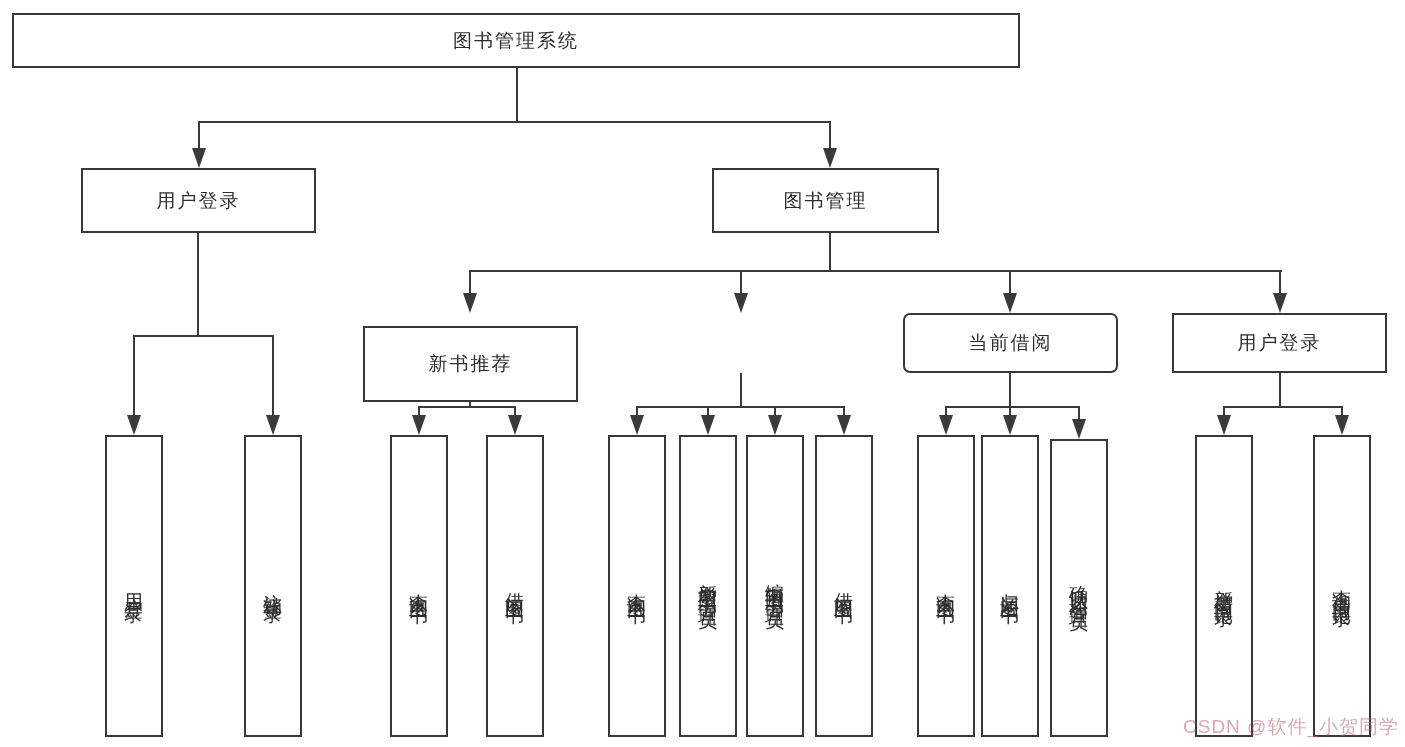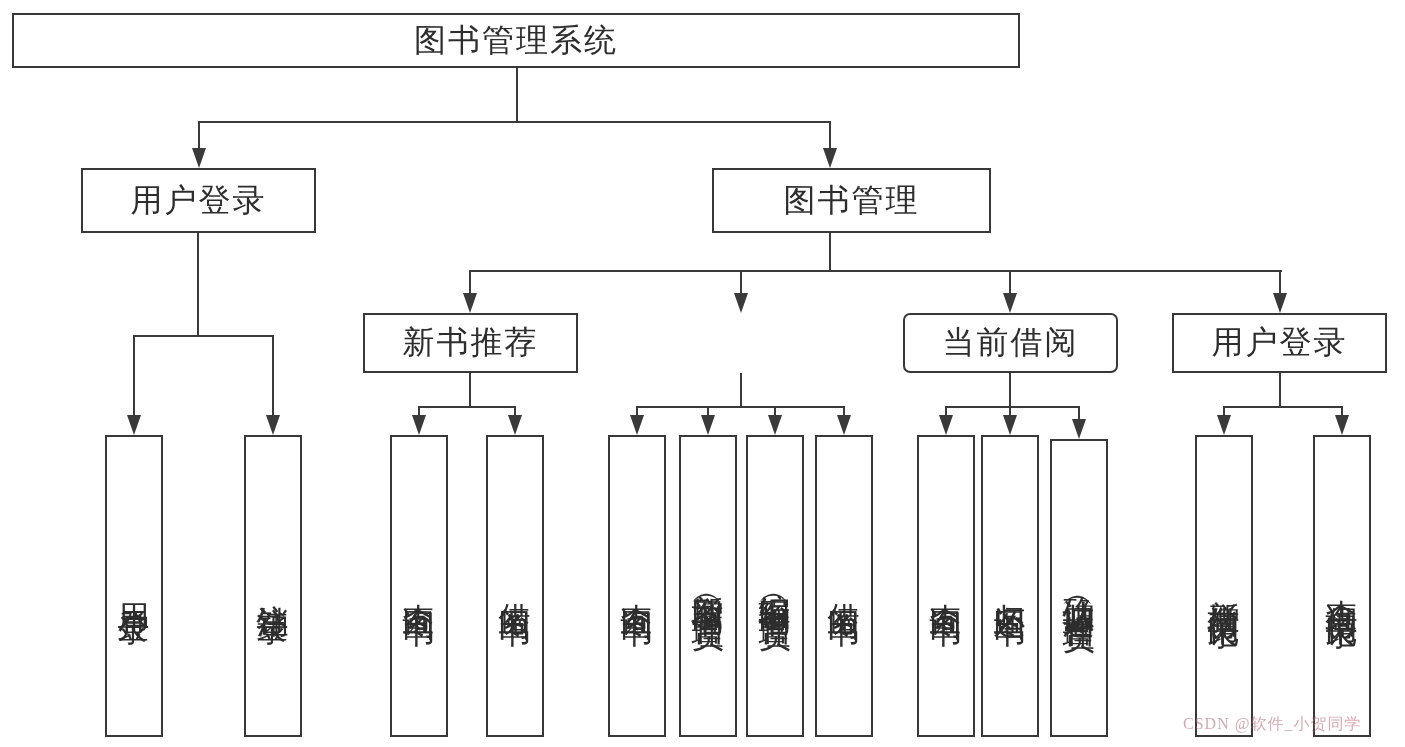--- a/index.html
+++ b/index.html
@@ -13,21 +13,21 @@
     overflow: hidden;
   }
   .node {
     position: absolute;
     box-sizing: border-box;
     border: 2px solid #383838;
     background: #ffffff;
     display: flex;
     align-items: center;
     justify-content: center;
-    font-size: 32px;
+    font-size: 19px;
     letter-spacing: 2px;
     color: #2d2d2d;
     text-align: center;
     z-index: 2;
   }
   .vnode {
     writing-mode: vertical-rl;
     text-orientation: mixed;
     letter-spacing: 4px;
     line-height: 1;
@@ -43,64 +43,63 @@
     height: 0;
     border-left: 7px solid transparent;
     border-right: 7px solid transparent;
     border-top: 20px solid #3a3a3a;
     z-index: 1;
   }
   .watermark {
     position: absolute;
     left: 1183px;
     top: 714px;
-    font-size: 16px;
+    font-size: 19px;
     letter-spacing: 1px;
     color: rgba(178, 99, 110, 0.55);
     white-space: nowrap;
     z-index: 5;
-    font-family: Liberation Serif, serif;
   }
 </style>
 </head>
 <body>
 
 <div class="canvas">
 
   <div class="node" style="left:12px; top:13px; width:1008px; height:55px;">图书管理系统</div>
 
   <div class="vl" style="left:516px; top:68px; width:2px; height:54px;"></div>
   <div class="hl" style="left:198px; top:121px; width:633px; height:2px;"></div>
   <div class="vl" style="left:198px; top:121px; width:2px; height:29px;"></div>
   <div class="ah" style="left:192px; top:148px;"></div>
   <div class="vl" style="left:829px; top:121px; width:2px; height:29px;"></div>
   <div class="ah" style="left:823px; top:148px;"></div>
 
   <div class="node" style="left:81px; top:168px; width:235px; height:65px;">用户登录</div>
-  <div class="node" style="left:712px; top:168px; width:279px; height:65px;">图书管理</div>
+  <div class="node" style="left:712px; top:168px; width:227px; height:65px;">图书管理</div>
 
   <div class="vl" style="left:197px; top:233px; width:2px; height:103px;"></div>
   <div class="hl" style="left:133px; top:335px; width:141px; height:2px;"></div>
   <div class="vl" style="left:133px; top:335px; width:2px; height:82px;"></div>
   <div class="ah" style="left:127px; top:415px;"></div>
   <div class="vl" style="left:272px; top:335px; width:2px; height:82px;"></div>
   <div class="ah" style="left:266px; top:415px;"></div>
 
   <div class="vl" style="left:829px; top:233px; width:2px; height:38px;"></div>
   <div class="hl" style="left:469px; top:270px; width:813px; height:2px;"></div>
   <div class="vl" style="left:469px; top:270px; width:2px; height:25px;"></div>
   <div class="ah" style="left:463px; top:293px;"></div>
   <div class="vl" style="left:740px; top:270px; width:2px; height:25px;"></div>
   <div class="ah" style="left:734px; top:293px;"></div>
   <div class="vl" style="left:1009px; top:270px; width:2px; height:25px;"></div>
   <div class="ah" style="left:1003px; top:293px;"></div>
   <div class="vl" style="left:1279px; top:270px; width:2px; height:25px;"></div>
   <div class="ah" style="left:1273px; top:293px;"></div>
 
-  <div class="node" style="left:363px; top:313px; width:215px; height:60px;">新书推荐</div>
+  <div class="node" style="left:363px; top:326px; width:215px; height:76px;">新书推荐</div>
   <div class="node" style="left:903px; top:313px; width:215px; height:60px;border-radius:7px;">当前借阅</div>
   <div class="node" style="left:1172px; top:313px; width:215px; height:60px;">用户登录</div>
 
   <div class="vl" style="left:469px; top:373px; width:2px; height:34px;"></div>
   <div class="hl" style="left:418px; top:406px; width:98px; height:2px;"></div>
   <div class="vl" style="left:418px; top:406px; width:2px; height:11px;"></div>
   <div class="ah" style="left:412px; top:415px;"></div>
   <div class="vl" style="left:514px; top:406px; width:2px; height:11px;"></div>
   <div class="ah" style="left:508px; top:415px;"></div>
 

